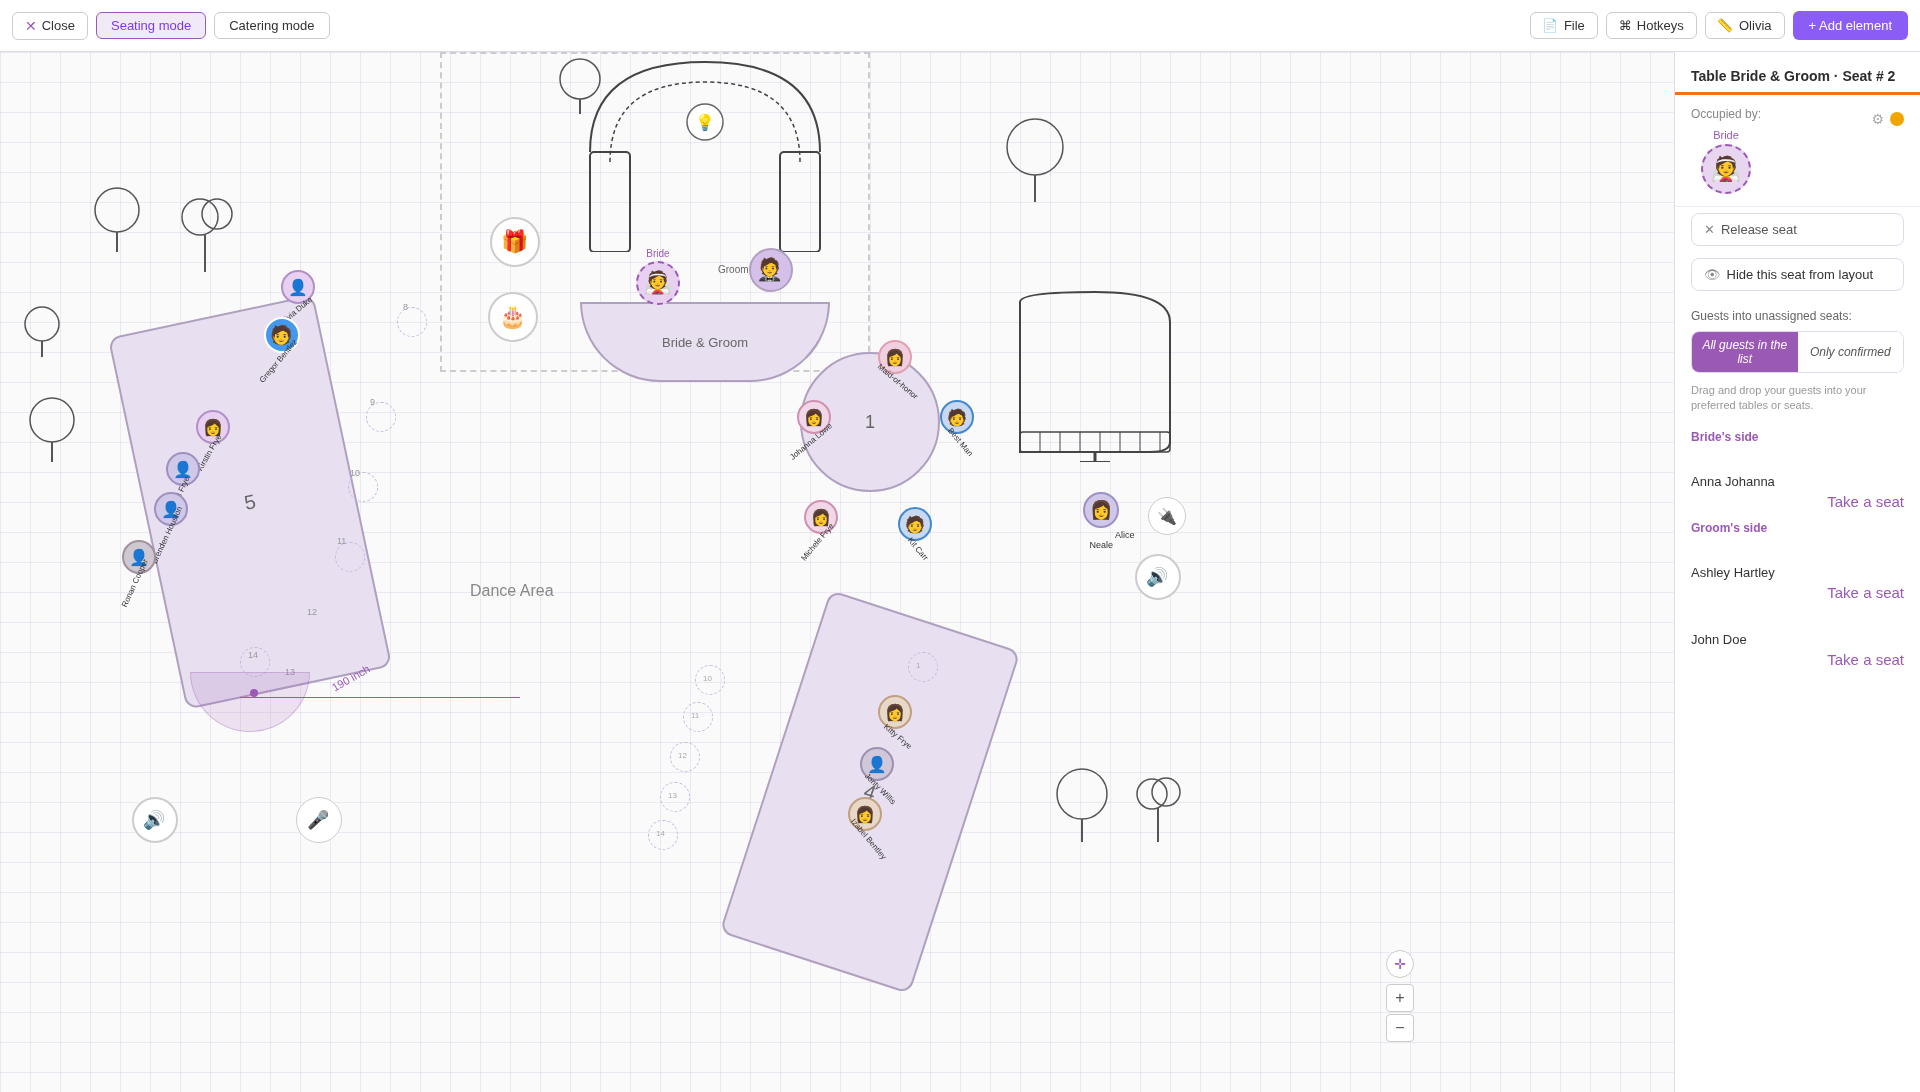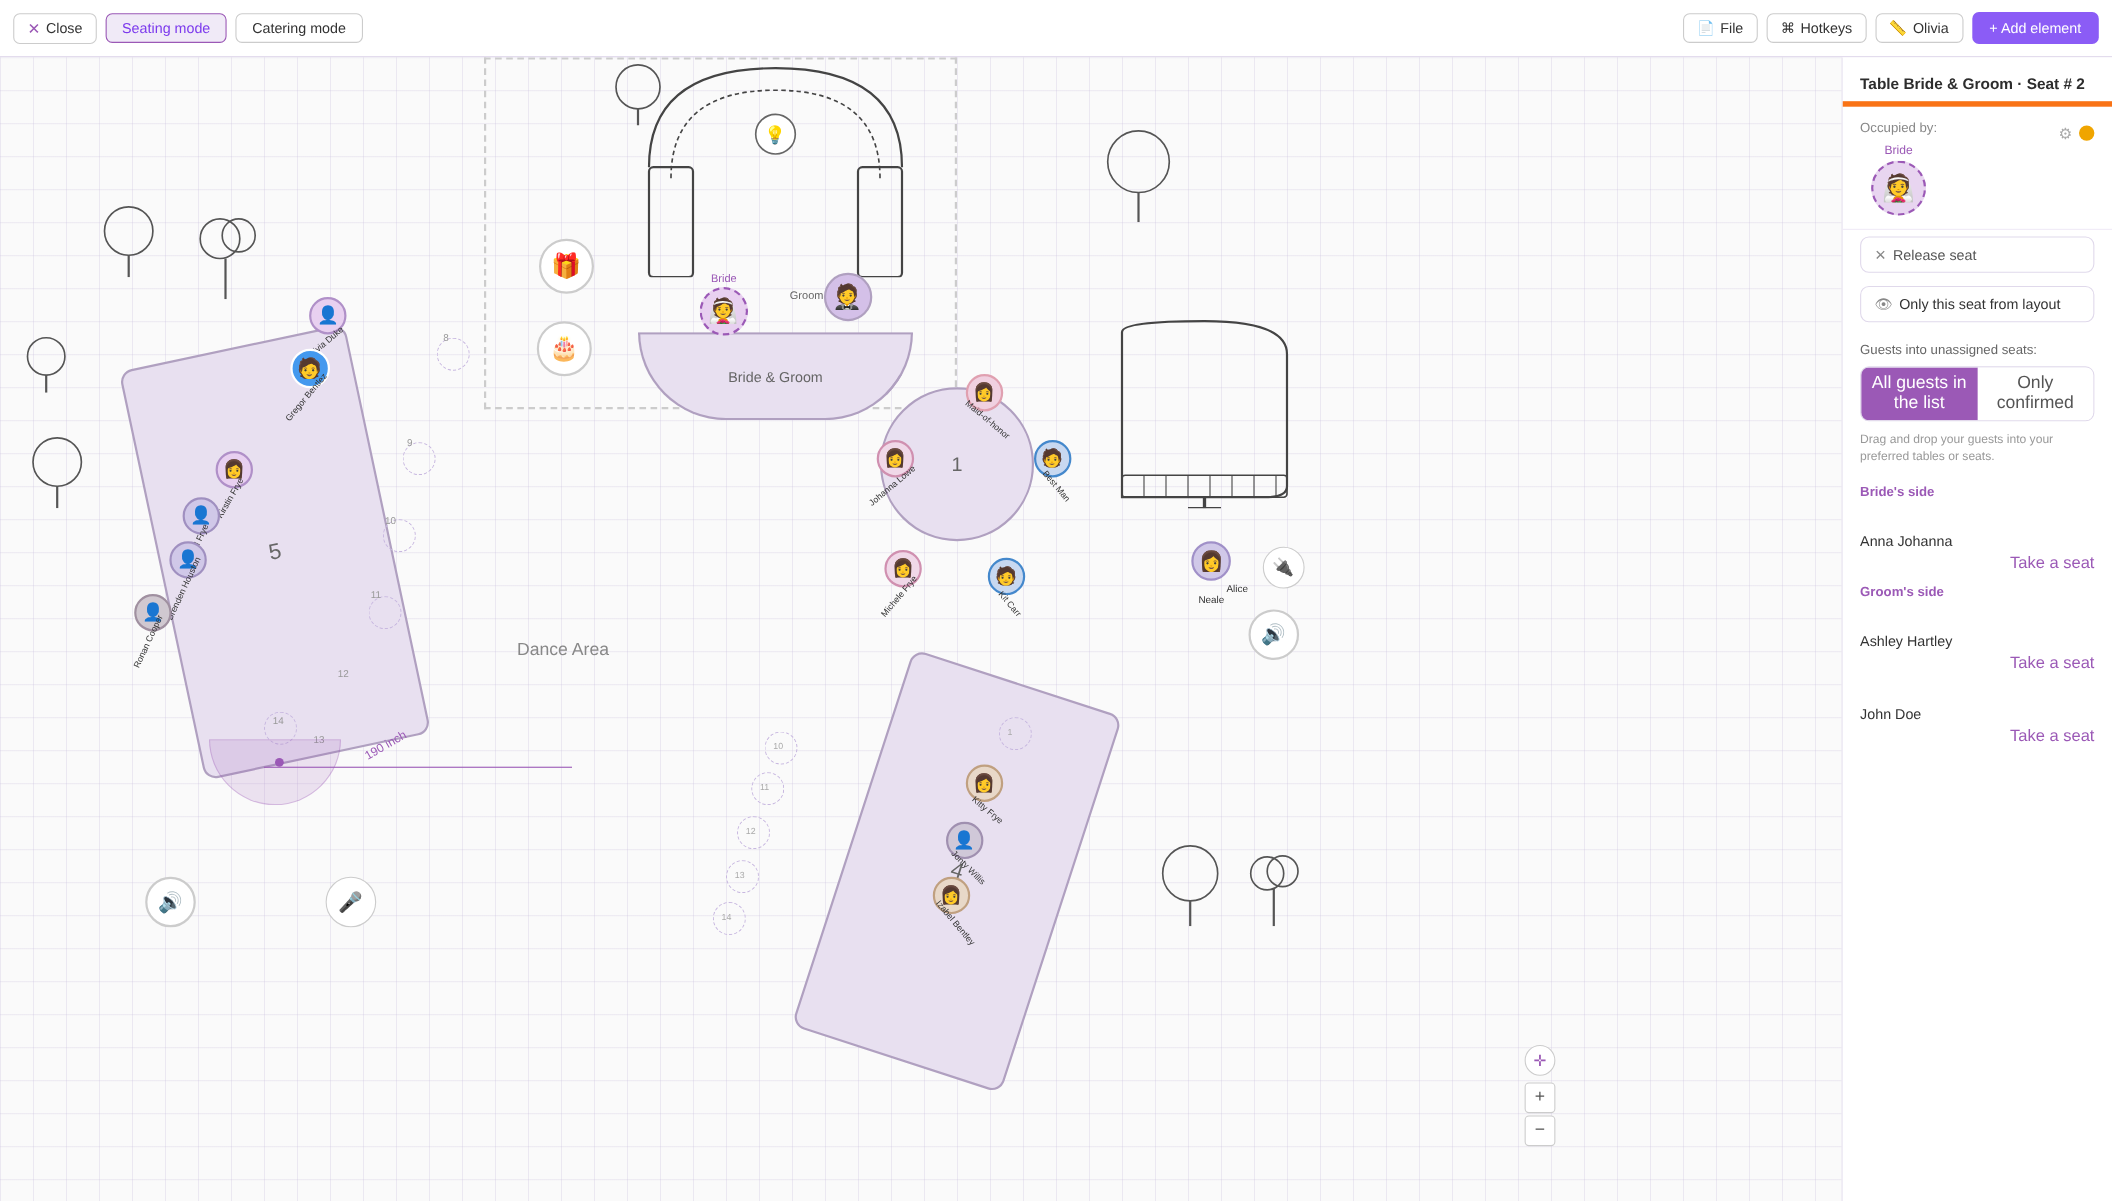--- a/index.html
+++ b/index.html
@@ -47,21 +47,21 @@
       background-size: 30px 30px;
     }
 
     
     .right-panel {
       width: 246px; background: white; border-left: 1px solid #e0d9eb;
       display: flex; flex-direction: column; overflow-y: auto; flex-shrink: 0;
     }
     .panel-title {
       padding: 16px 16px 8px; font-size: 14px; font-weight: 600; color: #2d2d2d;
-      border-bottom: 5px solid #f97316;
+      border-bottom: 3px solid #f97316;
     }
     .occupied-section { padding: 12px 16px; border-bottom: 1px solid #f0eaf7; }
     .occupied-label { font-size: 12px; color: #888; margin-bottom: 8px; }
     .gear-icon { color: #aaa; cursor: pointer; font-size: 14px; }
     .bride-avatar-container { display: flex; flex-direction: column; align-items: center; }
     .bride-label { font-size: 11px; color: #9b59b6; font-weight: 500; margin-bottom: 3px; }
     .bride-avatar {
       width: 50px; height: 50px; border-radius: 50%;
       background: #e8d5f0; border: 2px dashed #9b59b6;
       display: flex; align-items: center; justify-content: center; font-size: 24px;
@@ -75,22 +75,22 @@
     }
     .panel-action-btn.release { color: #555; }
     .panel-action-btn .btn-icon { font-size: 13px; color: #888; }
 
     
     .guests-header {
       padding: 12px 16px 8px; font-size: 12px; color: #666; font-weight: 500;
     }
     .guests-toggle { display: flex; gap: 0; margin: 0 16px 10px; border-radius: 8px; overflow: hidden; border: 1px solid #e0d9eb; }
     .guests-toggle-btn {
-      flex: 1; padding: 6px 8px; font-size: 16px; cursor: pointer; border: none;
-      background: white; color: #555;
+      flex: 1; padding: 6px 8px; font-size: 12px; cursor: pointer; border: none;
+      background: white; color: #555; font-style: italic;
     }
     .guests-toggle-btn.active { background: #9b59b6; color: white; }
     .drag-hint { padding: 0 16px 10px; font-size: 11px; color: #999; line-height: 1.4; }
 
     .guest-group-label { padding: 6px 16px 4px; font-size: 12px; font-weight: 600; color: #9b59b6; }
     .guest-row {
       display: flex; align-items: center; justify-content: space-between;
       padding: 5px 16px; font-size: 12px; color: #333;
     }
     .guest-name { font-size: 13px; }
@@ -522,21 +522,21 @@
         </div>
       </div>
     </div>
 
     <button class="panel-action-btn release">
       <span class="btn-icon">✕</span>
       <span>Release seat</span>
     </button>
     <button class="panel-action-btn">
       <span class="btn-icon">👁</span>
-      <span>Only this seat from layout</span>
+      <span>Hide this seat from layout</span>
     </button>
 
     <div class="guests-header">Guests into unassigned seats:</div>
 
     <div class="guests-toggle">
       <button class="guests-toggle-btn active">
         <span>All guests in the list</span>
       </button>
       <button class="guests-toggle-btn">
         <span>Only confirmed</span>

